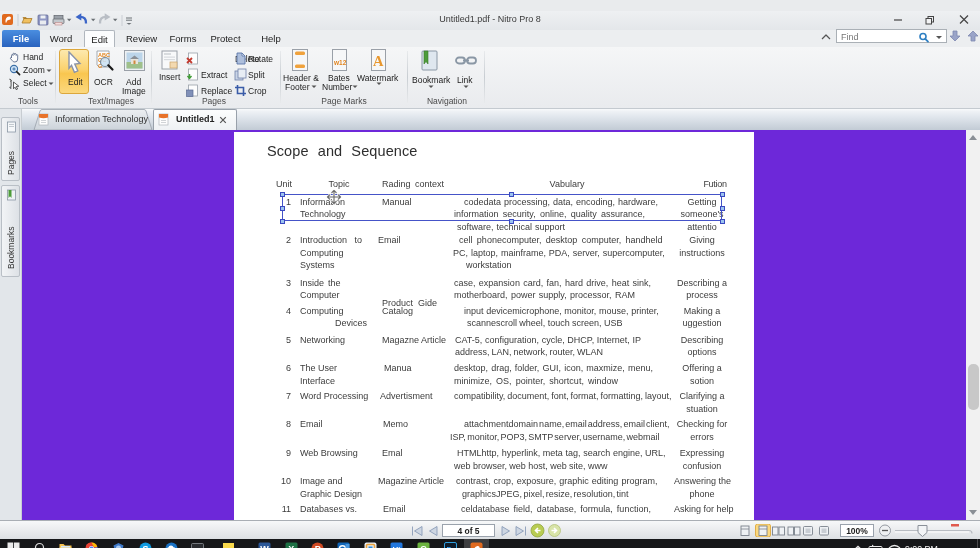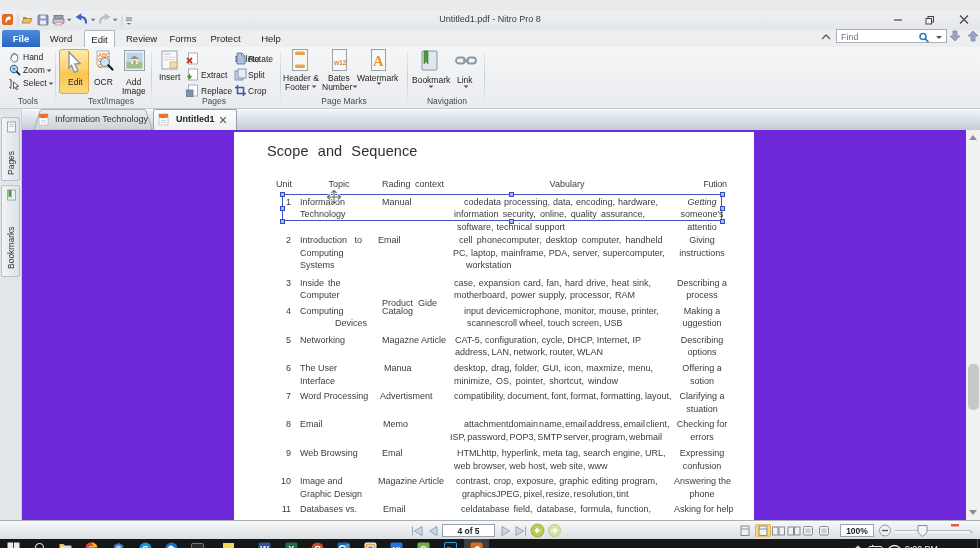--- a/index.html
+++ b/index.html
@@ -285,21 +285,21 @@
 <div class="t" style="left:148px;top:47.0px;word-spacing:2px;">Rading context</div>
 <div class="t" style="left:305px;top:47.0px;width:56px;text-align:center;">Vabulary</div>
 <div class="t" style="left:456px;top:47.0px;width:50px;text-align:center;letter-spacing:-0.3px;">Fution</div>
 <div class="t" style="left:44px;top:64.5px;width:13px;text-align:right;">1</div>
 <div class="t" style="left:66px;top:64.5px;">Information</div>
 <div class="t" style="left:66px;top:77.0px;">Technology</div>
 <div class="t" style="left:148px;top:64.5px;">Manual</div>
 <div class="t" style="left:230px;top:64.5px;word-spacing:0.46px;">codedata processing, data, encoding, hardware,</div>
 <div class="t" style="left:220px;top:77.0px;word-spacing:1.77px;">information security, online, quality assurance,</div>
 <div class="t" style="left:223px;top:89.5px;word-spacing:0.47px;">software, technical support</div>
-<div class="t" style="left:440px;top:64.5px;width:56px;text-align:center;font-style:italic;">Getting</div>
+<div class="t" style="left:440px;top:64.5px;width:56px;text-align:center;">Getting</div>
 <div class="t" style="left:440px;top:77.0px;width:56px;text-align:center;">someone's</div>
 <div class="t" style="left:440px;top:89.5px;width:56px;text-align:center;">attentio</div>
 <div class="t" style="left:44px;top:103.3px;width:13px;text-align:right;">2</div>
 <div class="t" style="left:66px;top:103.3px;word-spacing:5px;">Introduction to</div>
 <div class="t" style="left:66px;top:115.8px;">Computing</div>
 <div class="t" style="left:66px;top:128.3px;">Systems</div>
 <div class="t" style="left:144px;top:103.3px;">Email</div>
 <div class="t" style="left:225px;top:103.3px;word-spacing:1.86px;">cell phonecomputer, desktop computer, handheld</div>
 <div class="t" style="left:219px;top:115.8px;word-spacing:0.44px;">PC, laptop, mainframe, PDA, server, supercomputer,</div>
 <div class="t" style="left:232px;top:128.3px;word-spacing:0px;">workstation</div>
@@ -339,21 +339,21 @@
 <div class="t" style="left:44px;top:259.3px;width:13px;text-align:right;">7</div>
 <div class="t" style="left:66px;top:259.3px;">Word Processing</div>
 <div class="t" style="left:146px;top:259.3px;">Advertisment</div>
 <div class="t" style="left:220px;top:259.3px;word-spacing:-0.59px;">compatibility, document, font, format, formatting, layout,</div>
 <div class="t" style="left:440px;top:259.3px;width:56px;text-align:center;">Clarifying a</div>
 <div class="t" style="left:440px;top:271.8px;width:56px;text-align:center;">stuation</div>
 <div class="t" style="left:44px;top:287.4px;width:13px;text-align:right;">8</div>
 <div class="t" style="left:66px;top:287.4px;">Email</div>
 <div class="t" style="left:149px;top:287.4px;">Memo</div>
 <div class="t" style="left:230px;top:287.4px;word-spacing:-1.42px;">attachmentdomain name, email address, email client,</div>
-<div class="t" style="left:216px;top:299.9px;word-spacing:-1.21px;">ISP, password, POP3, SMTP server, program, webmail</div>
+<div class="t" style="left:216px;top:299.9px;word-spacing:-1.21px;">ISP, monitor, POP3, SMTP server, username, webmail</div>
 <div class="t" style="left:440px;top:287.4px;width:56px;text-align:center;">Checking for</div>
 <div class="t" style="left:440px;top:299.9px;width:56px;text-align:center;">errors</div>
 <div class="t" style="left:44px;top:316.0px;width:13px;text-align:right;">9</div>
 <div class="t" style="left:66px;top:316.0px;">Web Browsing</div>
 <div class="t" style="left:148px;top:316.0px;">Emal</div>
 <div class="t" style="left:223px;top:316.0px;word-spacing:0.17px;">HTMLhttp, hyperlink, meta tag, search engine, URL,</div>
 <div class="t" style="left:220px;top:328.5px;word-spacing:-0.1px;">web browser, web host, web site, www</div>
 <div class="t" style="left:440px;top:316.0px;width:56px;text-align:center;">Expressing</div>
 <div class="t" style="left:440px;top:328.5px;width:56px;text-align:center;">confusion</div>
 <div class="t" style="left:44px;top:344.1px;width:13px;text-align:right;">10</div>

